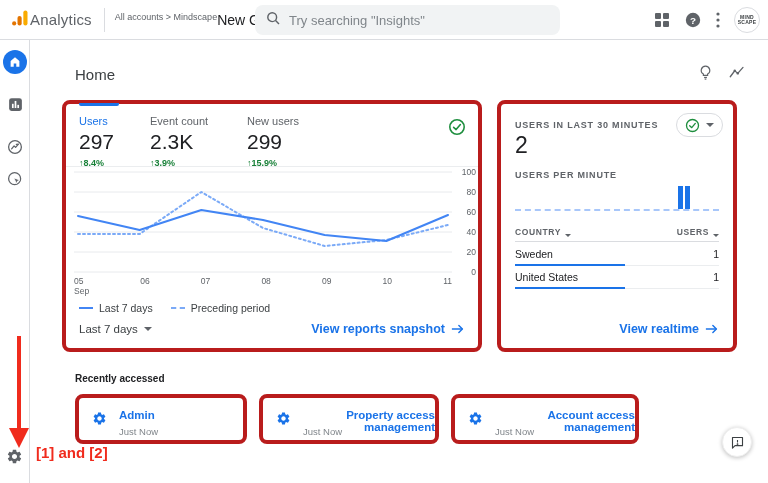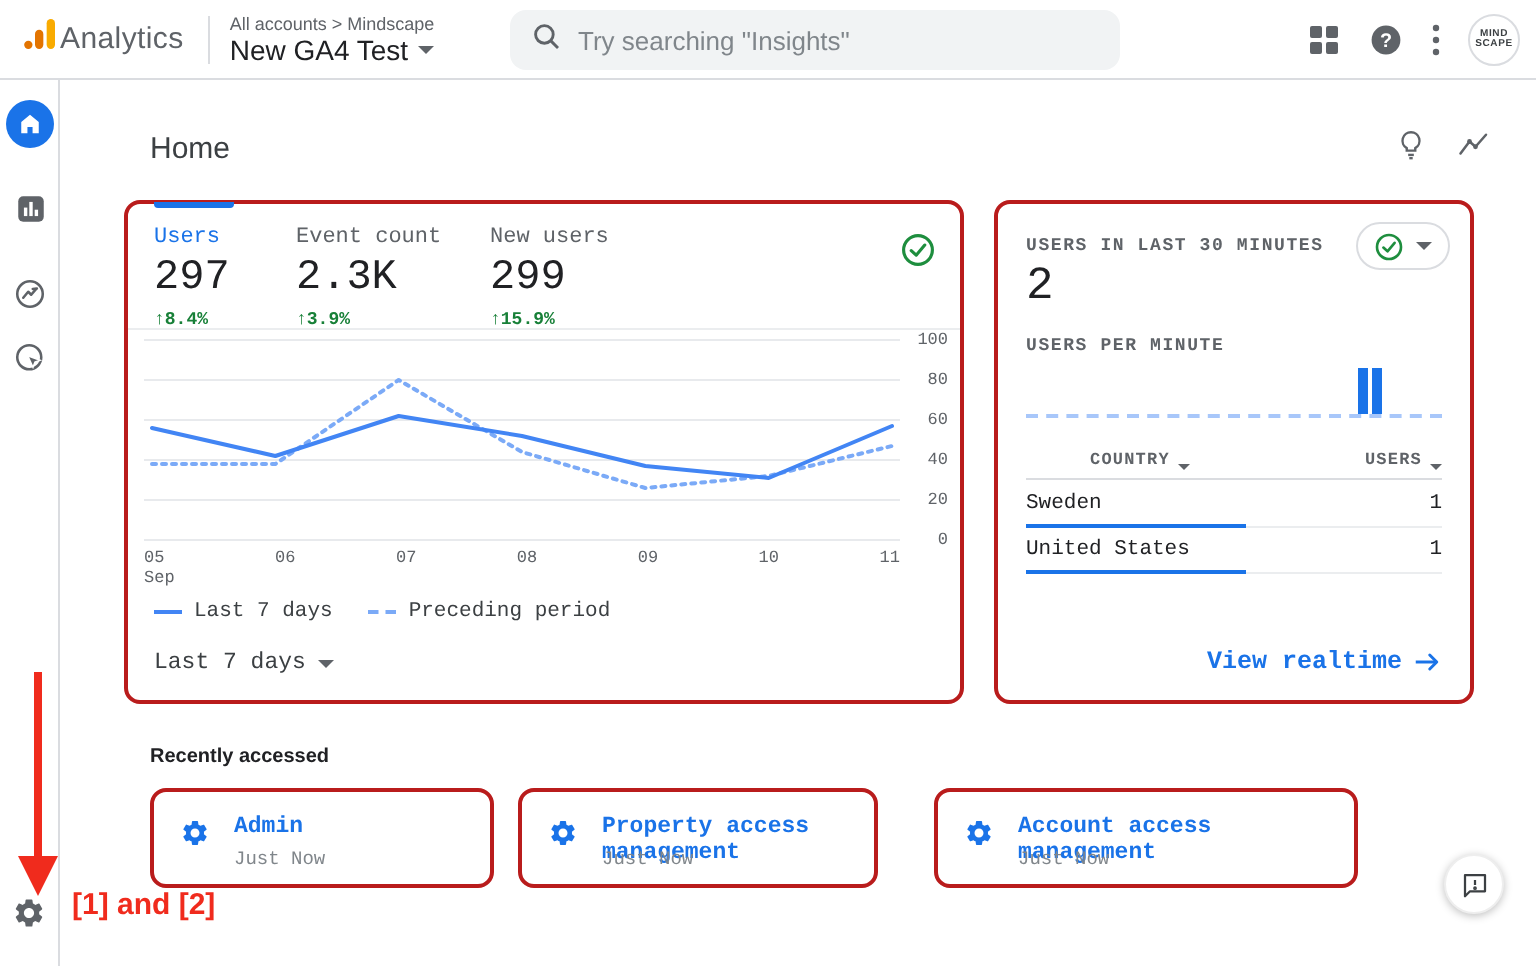--- a/index.html
+++ b/index.html
@@ -7,21 +7,21 @@
   body {
     font-family:"Liberation Sans", sans-serif;
     background:#fff; color:#202124; position:relative; overflow:hidden;
   }
   
   .header { position:absolute; top:0; left:0; width:768px; height:40px;
     background:#fff; border-bottom:1px solid #dadce0; display:flex; align-items:center; z-index:5;}
   .logo-wrap { display:flex; align-items:center; gap:0; padding-left:10px; }
   .product { font-size:15px; color:#5f6368; letter-spacing:.2px; }
   .hdr-divider { width:1px; height:24px; background:#dadce0; margin:0 10px 0 12px; }
-  .acct { display:flex; flex-direction:column; justify-content:center; cursor:pointer; }
+  .acct { display:flex; flex-direction:row; justify-content:center; cursor:pointer; }
   .acct-crumb { font-size:9px; color:#5f6368; }
   .acct-prop { font-size:14px; color:#202124; display:flex; align-items:center; gap:5px; }
   .caret { width:0; height:0; border-left:4px solid transparent; border-right:4px solid transparent; border-top:4px solid #5f6368; display:inline-block; }
   .searchbar { position:absolute; left:255px; top:5px; width:305px; height:30px;
     background:#f1f3f4; border-radius:8px; display:flex; align-items:center; padding:0 10px; gap:8px; }
   .searchbar input { border:none; outline:none; background:transparent; flex:1; font-size:13px;
     font-family:"Liberation Sans",sans-serif; color:#202124; }
   .searchbar input::placeholder { color:#80868b; }
   .hdr-right { position:absolute; right:8px; top:0; height:40px; display:flex; align-items:center; gap:14px; }
   .icon-btn { background:none; border:none; cursor:pointer; display:flex; align-items:center; justify-content:center; padding:0; }
@@ -30,21 +30,21 @@
   .avatar span { font-size:5px; font-weight:bold; color:#3c4043; letter-spacing:.3px; }
   
   .sidebar { position:absolute; left:0; top:40px; width:30px; height:443px; background:#fff;
     border-right:1px solid #dadce0; z-index:4; }
   .nav-item { position:absolute; left:0; width:30px; display:flex; justify-content:center; cursor:pointer; }
   .home-circle { width:24px; height:24px; border-radius:50%; background:var(--c-blue,#1a73e8);
     display:flex; align-items:center; justify-content:center; }
   
   .page-title { position:absolute; left:75px; top:66px; font-size:15px; color:#3c4043; }
   .title-icons { position:absolute; right:22px; top:64px; display:flex; gap:14px; color:#5f6368; }
-  .card { position:absolute; background:#fff; border:2px solid #b91c1c; border-radius:8px;font-family:Liberation Mono, monospace; }
+  .card { position:absolute; background:#fff; border:4px solid #b91c1c; border-radius:8px; }
   .overview-card { left:62px; top:100px; width:420px; height:252px; }
   .tab-indicator { position:absolute; left:13px; top:-1px; width:40px; height:3px;
     background:var(--c-blue,#1a73e8); border-radius:0 0 2px 2px; }
   .metric { position:absolute; top:11px; cursor:pointer; }
   .metric .m-label { font-size:11px; color:#5f6368; }
   .metric.active .m-label { color:var(--c-blue,#1a73e8); }
   .metric .m-value { font-size:21px; color:#202124; margin-top:3px; font-weight:400; }
   .metric .m-delta { font-size:9px; margin-top:4px; font-weight:bold; }
   .ov-check { position:absolute; right:12px; top:14px; color:var(--c-green,#1e8e3e); }
   .ov-sep { position:absolute; left:0; top:62px; width:100%; height:1px; background:#ebedef; }
@@ -70,31 +70,31 @@
   .rt-pill { position:absolute; right:10px; top:9px; height:24px; padding:0 8px; border:1px solid #dadce0;
     border-radius:13px; display:flex; align-items:center; gap:6px; cursor:pointer; color:var(--c-green,#1e8e3e); background:#fff; }
   .rt-value { position:absolute; left:14px; top:28px; font-size:23px; color:#202124; }
   .rt-chart-label { position:absolute; left:14px; top:66px; font-size:9px; letter-spacing:.8px; color:#5f6368; font-weight:bold; }
   .rt-bars { position:absolute; left:14px; right:14px; top:80px; height:27px;
     border-bottom:2px dashed #a8c7fa; }
   .rt-bar { position:absolute; bottom:0; width:5px; background:var(--c-blue,#1a73e8); }
   .rt-table-head { position:absolute; left:14px; right:14px; top:118px; height:20px;
     display:flex; justify-content:space-between; align-items:center; border-bottom:1px solid #dadce0;
     font-size:8.5px; letter-spacing:.6px; color:#5f6368; font-weight:bold; }
-  .th-cell { display:flex; align-items:flex-end; gap:4px; cursor:pointer;margin-left:32px; }
+  .th-cell { display:flex; align-items:flex-end; gap:4px; cursor:pointer; }
   .sort-caret { width:0; height:0; border-left:3.5px solid transparent; border-right:3.5px solid transparent; border-top:3.5px solid #5f6368; }
   .rt-row { position:absolute; left:14px; right:14px; height:23px; font-size:10.5px; color:#202124;
     display:flex; justify-content:space-between; align-items:center; border-bottom:1px solid #ebedef; }
   .rt-row .bar-under { position:absolute; left:0; bottom:-1px; height:2px; width:110px; background:var(--c-blue,#1a73e8); }
   .rt-footer { position:absolute; right:14px; bottom:12px;margin-left:36px; }
   
   .recent-title { position:absolute; left:75px; top:373px; font-size:10px; font-weight:bold; color:#202124; }
   .recent-card { top:394px; height:50px; cursor:pointer; }
   .recent-card .gear { position:absolute; left:13px; top:13px; color:var(--c-blue,#1a73e8); }
-  .recent-card .rc-label { position:absolute; left:40px; top:11px; font-size:11.5px; font-weight:bold; color:var(--c-blue,#1a73e8); }
+  .recent-card .rc-label { position:absolute; left:40px; top:11px; font-size:11.5px; font-weight:bold; color:var(--c-blue,#1a73e8);text-align:right; }
   .recent-card .rc-time { position:absolute; left:40px; top:28px; font-size:9.5px; color:#80868b; }
   
   .annotation-arrow { position:absolute; left:8px; top:334px; z-index:20; pointer-events:none; }
   .annotation-text { position:absolute; left:36px; top:444px; z-index:20; font-size:15px; font-weight:bold;
     color:var(--c-red,#f02b1d); }
   .settings-gear { position:absolute; left:6px; top:448px; color:#5f6368; cursor:pointer; z-index:6; }
   
   .feedback-btn { position:absolute; right:16px; top:427px; width:30px; height:30px; border-radius:50%;
     background:#fff; border:1px solid #eee; box-shadow:0 1px 4px rgba(0,0,0,.25); display:flex;
     align-items:center; justify-content:center; color:#3c4043; cursor:pointer; }
@@ -284,20 +284,27 @@
       <span class="sw-dotted" style="border-top-color: rgb(123, 170, 247);"></span>
       <span>Preceding period</span>
     </span>
   </div>
 
   <div class="ov-footer">
     <span class="range-btn">
       <span>Last 7 days</span>
       <span class="caret"></span>
     </span>
+    <span class="link">
+      <span>View reports snapshot</span>
+      <svg width="14" height="12" viewBox="0 0 16 12" fill="none" stroke="currentColor" stroke-width="1.7">
+        <line x1="1" y1="6" x2="13" y2="6"></line>
+          <polyline points="9,2 13,6 9,10" stroke-linecap="round" stroke-linejoin="round"></polyline>
+      </svg>
+    </span>
   </div>
 </div>
 
 <div class="card rt-card">
   <div class="rt-title">USERS IN LAST 30 MINUTES</div>
   <div class="rt-pill">
     <svg width="15" height="15" viewBox="0 0 16 16" fill="none" stroke="currentColor" stroke-width="1.4">
       <circle cx="8" cy="8" r="6.4"></circle>
         <polyline points="5,8.3 7.2,10.3 11,5.8" stroke-linecap="round" stroke-linejoin="round"></polyline>
     </svg>
@@ -358,21 +365,21 @@
 <div class="card recent-card" style="left:259px;width:180px">
   <span class="gear">
     <svg width="15" height="15" viewBox="0 0 24 24" fill="currentColor">
         <path d="M19.14 12.94c.04-.3.06-.61.06-.94s-.02-.64-.07-.94l2.03-1.58c.18-.14.23-.41.12-.61l-1.92-3.32c-.12-.22-.37-.29-.59-.22l-2.39.96c-.5-.38-1.03-.7-1.62-.94l-.36-2.54c-.04-.24-.24-.41-.48-.41h-3.84c-.24 0-.43.17-.47.41l-.36 2.54c-.59.24-1.13.57-1.62.94l-2.39-.96c-.22-.08-.47 0-.59.22L2.74 8.87c-.12.21-.08.47.12.61l2.03 1.58c-.05.3-.09.63-.09.94s.02.64.07.94l-2.03 1.58c-.18.14-.23.41-.12.61l1.92 3.32c.12.22.37.29.59.22l2.39-.96c.5.38 1.03.7 1.62.94l.36 2.54c.05.24.24.41.48.41h3.84c.24 0 .44-.17.47-.41l.36-2.54c.59-.24 1.13-.56 1.62-.94l2.39.96c.22.08.47 0 .59-.22l1.92-3.32c.12-.22.07-.47-.12-.61l-2.01-1.58zM12 15.6c-1.98 0-3.6-1.62-3.6-3.6s1.62-3.6 3.6-3.6 3.6 1.62 3.6 3.6-1.62 3.6-3.6 3.6z"></path>
       </svg>
   </span>
   <span class="rc-label">Property access management</span>
   <span class="rc-time">Just Now</span>
 </div>
 
-<div class="card recent-card" style="left:467px;width:212px">
+<div class="card recent-card" style="left:451px;width:188px">
   <span class="gear">
     <svg width="15" height="15" viewBox="0 0 24 24" fill="currentColor">
         <path d="M19.14 12.94c.04-.3.06-.61.06-.94s-.02-.64-.07-.94l2.03-1.58c.18-.14.23-.41.12-.61l-1.92-3.32c-.12-.22-.37-.29-.59-.22l-2.39.96c-.5-.38-1.03-.7-1.62-.94l-.36-2.54c-.04-.24-.24-.41-.48-.41h-3.84c-.24 0-.43.17-.47.41l-.36 2.54c-.59.24-1.13.57-1.62.94l-2.39-.96c-.22-.08-.47 0-.59.22L2.74 8.87c-.12.21-.08.47.12.61l2.03 1.58c-.05.3-.09.63-.09.94s.02.64.07.94l-2.03 1.58c-.18.14-.23.41-.12.61l1.92 3.32c.12.22.37.29.59.22l2.39-.96c.5.38 1.03.7 1.62.94l.36 2.54c.05.24.24.41.48.41h3.84c.24 0 .44-.17.47-.41l.36-2.54c.59-.24 1.13-.56 1.62-.94l2.39.96c.22.08.47 0 .59-.22l1.92-3.32c.12-.22.07-.47-.12-.61l-2.01-1.58zM12 15.6c-1.98 0-3.6-1.62-3.6-3.6s1.62-3.6 3.6-3.6 3.6 1.62 3.6 3.6-1.62 3.6-3.6 3.6z"></path>
       </svg>
   </span>
   <span class="rc-label">Account access management</span>
   <span class="rc-time">Just Now</span>
 </div>
 
 <svg class="annotation-arrow" width="24" height="116" viewBox="0 0 24 116">

